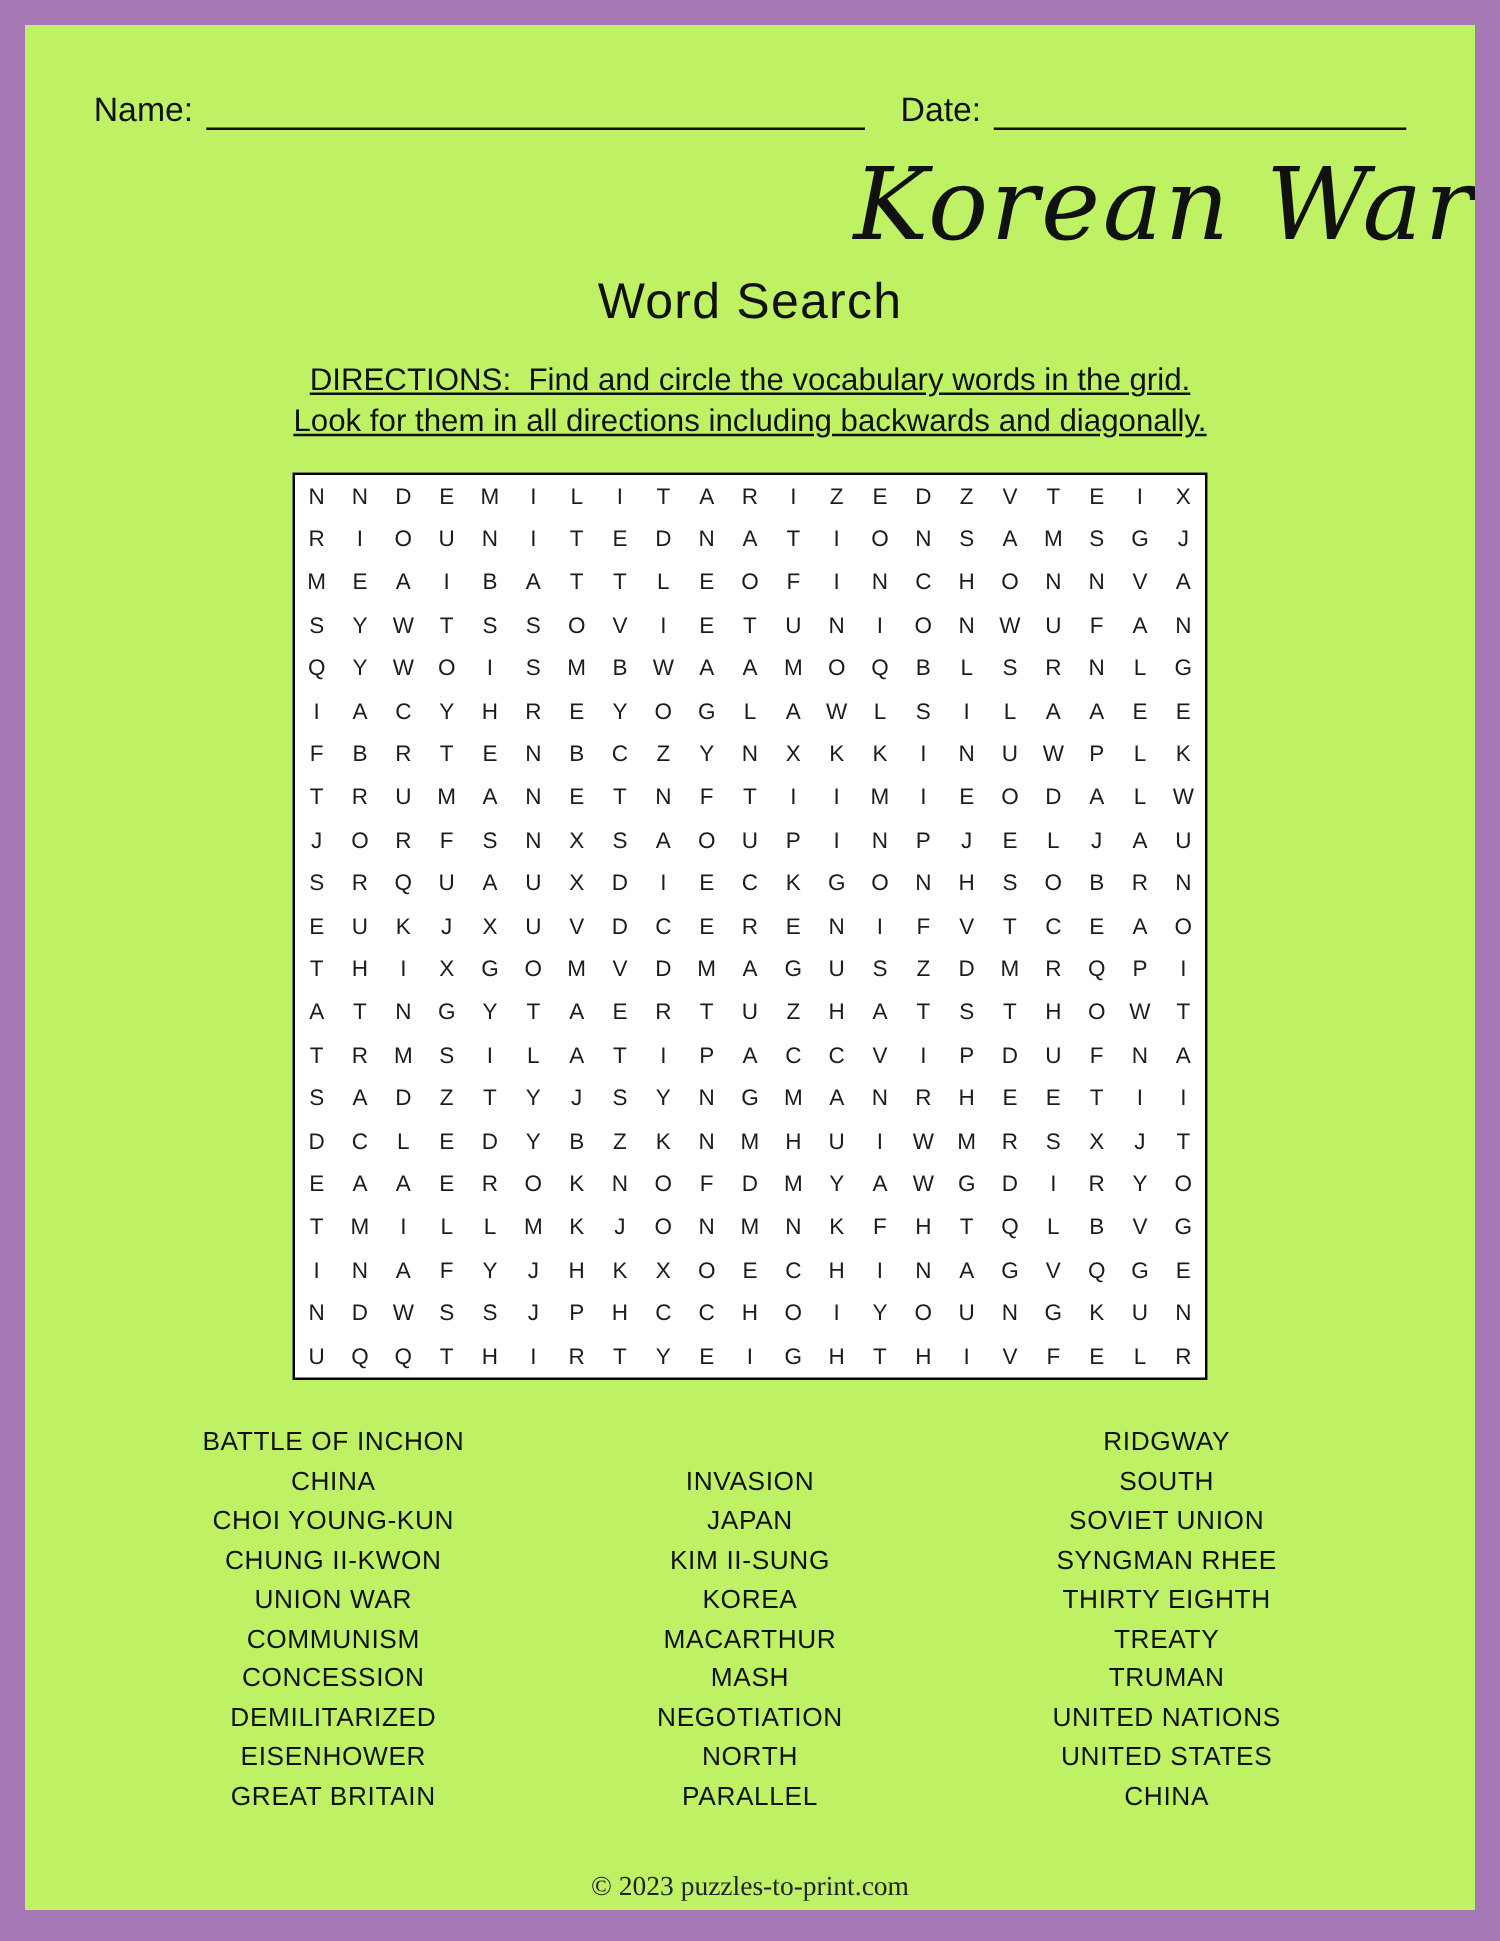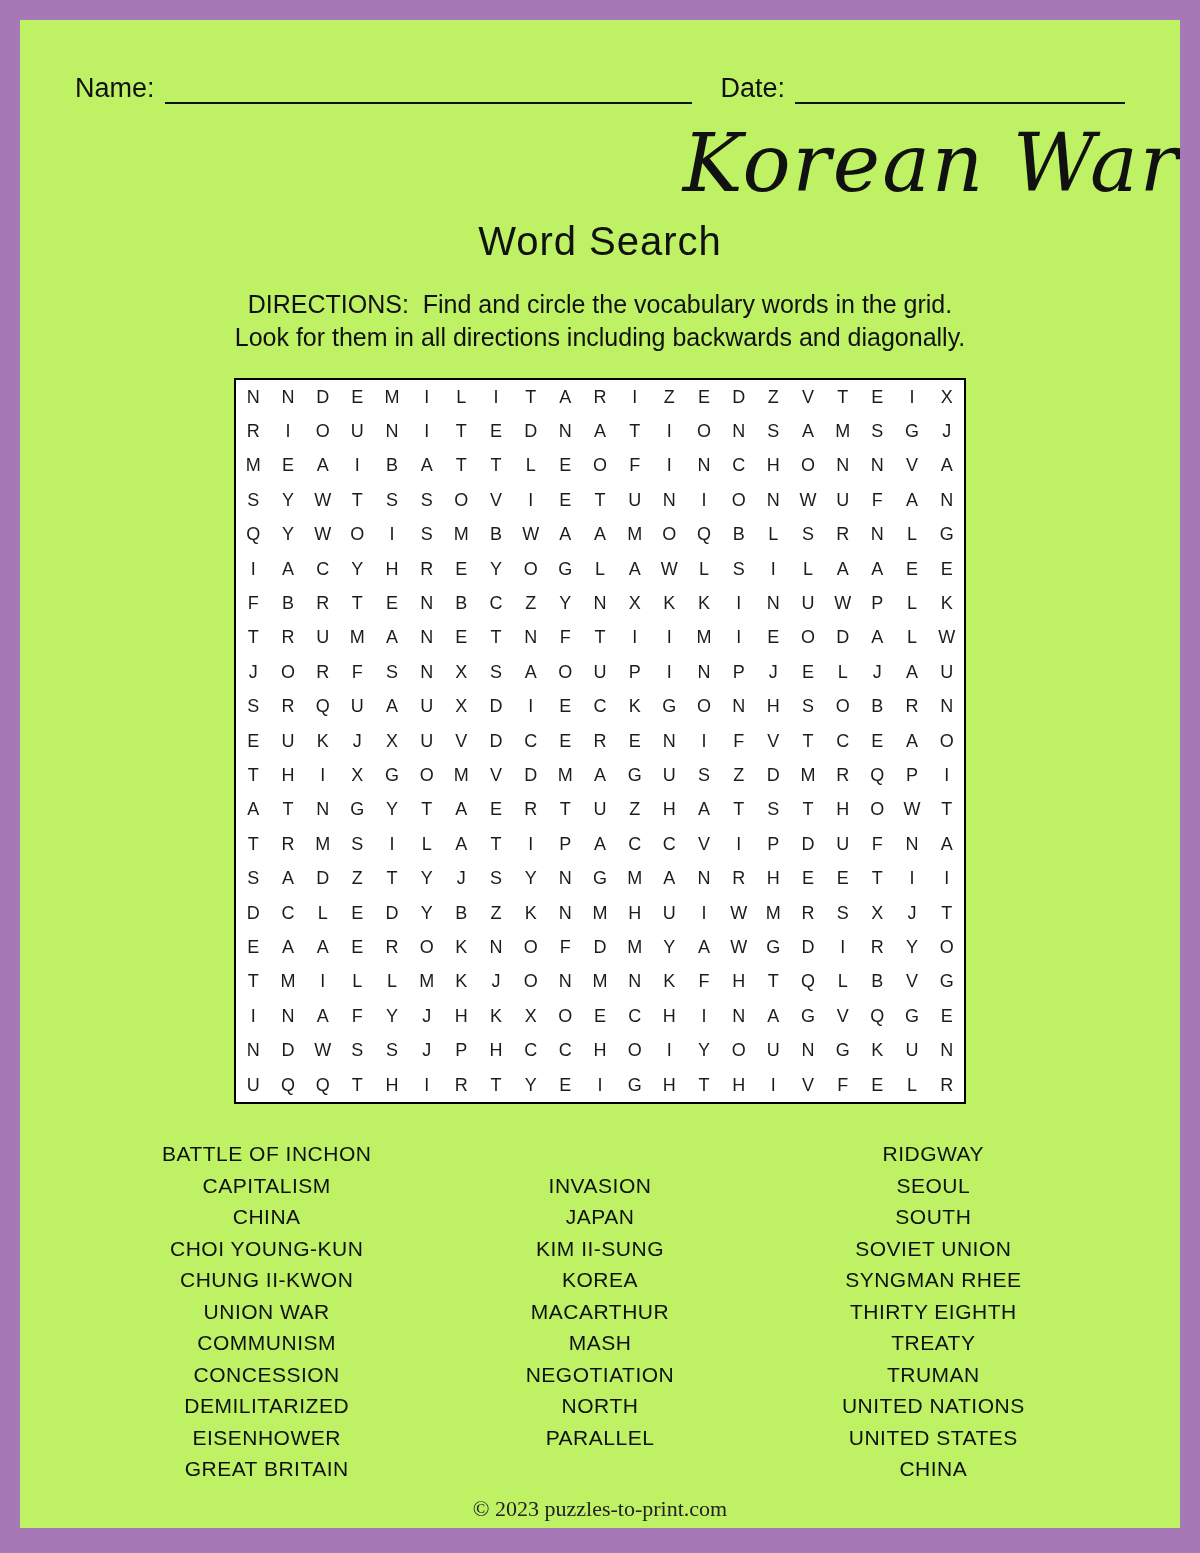--- a/index.html
+++ b/index.html
@@ -50,21 +50,21 @@
     font-size: 40px;
     line-height: 50px;
     letter-spacing: 1px;
   }
   .directions {
     margin-top: 22px;
     text-align: center;
     font-size: 25px;
     line-height: 33px;
   }
-  .directions div { white-space: pre-wrap; }
+  .directions div { white-space: pre-wrap; text-decoration: underline; }
 
   
   .grid-wrap {
     margin: 24px auto 0;
     width: 732px;
     border: 2px solid #000;
     display: grid;
     grid-template-columns: repeat(21, 1fr);
     grid-auto-rows: 34.4px;
     background: #fff;
@@ -562,21 +562,20 @@
       <div class="cell">V</div>
       <div class="cell">F</div>
       <div class="cell">E</div>
       <div class="cell">L</div>
       <div class="cell">R</div>
     </div>
 
   <div class="word-list">
     <div class="word-col">
         <div class="word-item">BATTLE OF INCHON</div>
-        <div class="word-item">CAPITALISM</div>
         <div class="word-item">CHINA</div>
         <div class="word-item">CHOI YOUNG-KUN</div>
         <div class="word-item">CHUNG II-KWON</div>
         <div class="word-item">UNION WAR</div>
         <div class="word-item">COMMUNISM</div>
         <div class="word-item">CONCESSION</div>
         <div class="word-item">DEMILITARIZED</div>
         <div class="word-item">EISENHOWER</div>
         <div class="word-item">GREAT BRITAIN</div>
       </div>
@@ -586,21 +585,20 @@
         <div class="word-item">KIM II-SUNG</div>
         <div class="word-item">KOREA</div>
         <div class="word-item">MACARTHUR</div>
         <div class="word-item">MASH</div>
         <div class="word-item">NEGOTIATION</div>
         <div class="word-item">NORTH</div>
         <div class="word-item">PARALLEL</div>
       </div>
     <div class="word-col">
         <div class="word-item">RIDGWAY</div>
-        <div class="word-item">SEOUL</div>
         <div class="word-item">SOUTH</div>
         <div class="word-item">SOVIET UNION</div>
         <div class="word-item">SYNGMAN RHEE</div>
         <div class="word-item">THIRTY EIGHTH</div>
         <div class="word-item">TREATY</div>
         <div class="word-item">TRUMAN</div>
         <div class="word-item">UNITED NATIONS</div>
         <div class="word-item">UNITED STATES</div>
         <div class="word-item">CHINA</div>
       </div>

